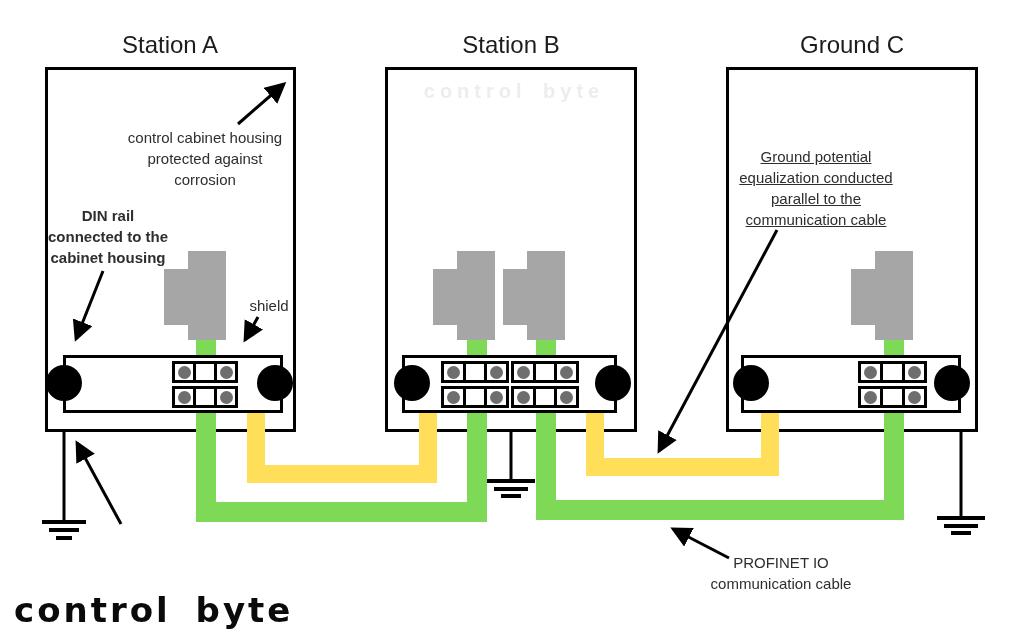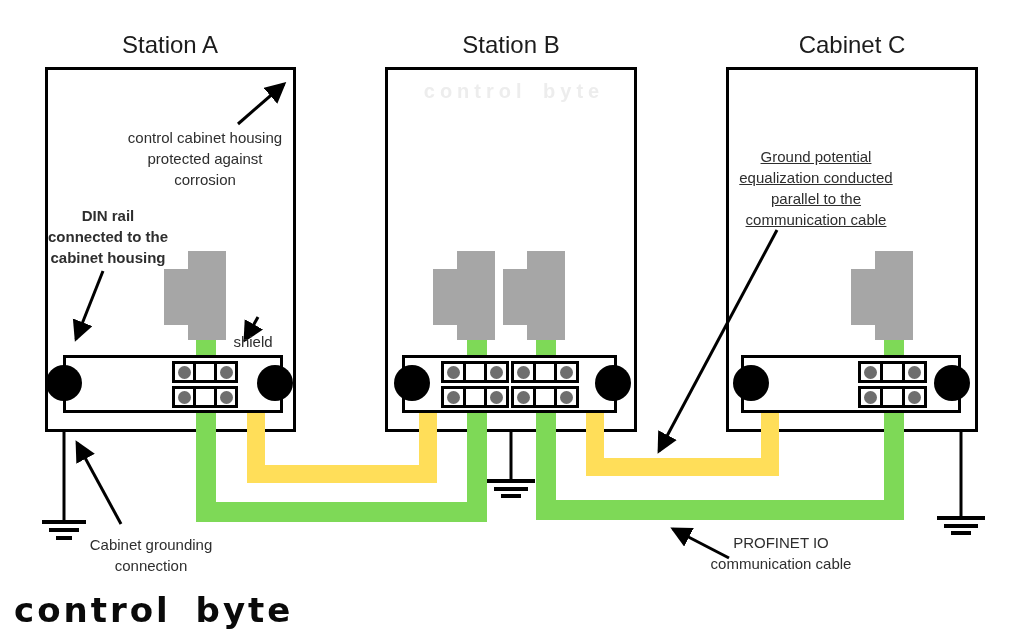--- a/index.html
+++ b/index.html
@@ -78,40 +78,40 @@
 
   
   svg.overlay{position:absolute;left:0;top:0;z-index:40;pointer-events:none;}
   .ln{stroke:#000;fill:none;}
 
   
   .ann{position:absolute;white-space:pre-line;text-align:center;font-size:15px;
        line-height:21px;color:var(--text-dark,#2e2e2e);z-index:50;}
   .ann-corrosion{left:105px;top:127px;width:200px;}
   .ann-dinrail{left:28px;top:205px;width:160px;font-weight:bold;}
-  .ann-shield{left:213px;top:295px;width:80px;margin-top:36px;}
+  .ann-shield{left:229px;top:295px;width:80px;}
   .ann-groundeq{left:721px;top:146px;width:190px;text-decoration:underline;}
   .ann-cabground{left:71px;top:534px;width:160px;}
-  .ann-profinet{left:691px;top:532px;width:180px;}
+  .ann-profinet{left:691px;top:552px;width:180px;}
 
   
   .logo{position:absolute;left:14px;top:590px;font-size:34px;font-weight:800;
         letter-spacing:3px;word-spacing:10px;color:#0a0a0a;z-index:50;
         font-family:"DejaVu Sans","Liberation Sans",sans-serif;}
 </style>
 </head>
 <body>
 
 <div id="canvas">
 
   <div class="watermark">control byte</div>
 
   <div class="title t-a">Station A</div>
   <div class="title t-b">Station B</div>
-  <div class="title t-c">Cabinet C</div>
+  <div class="title t-c">Ground C</div>
 
   <div class="cabinet cab-a"></div>
   <div class="cabinet cab-b"></div>
   <div class="cabinet cab-c"></div>
 
   <div class="cable green g1"></div>
   <div class="cable green g2"></div>
   <div class="cable green g3"></div>
   <div class="cable green g4"></div>
   <div class="cable green g5"></div>
@@ -266,19 +266,17 @@
 protected against
 corrosion</div>
   <div class="ann ann-dinrail">DIN rail
 connected to the
 cabinet housing</div>
   <div class="ann ann-shield">shield</div>
   <div class="ann ann-groundeq">Ground potential
 equalization conducted
 parallel to the
 communication cable</div>
-  <div class="ann ann-cabground">Cabinet grounding
-connection</div>
   <div class="ann ann-profinet">PROFINET IO
 communication cable</div>
 
   <div class="logo">control byte</div>
 </div>
 
 </body></html>

